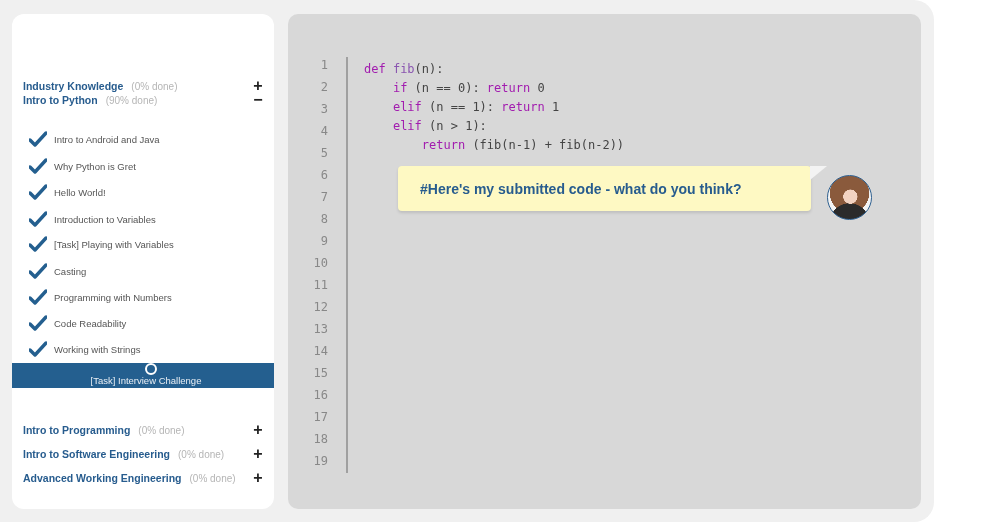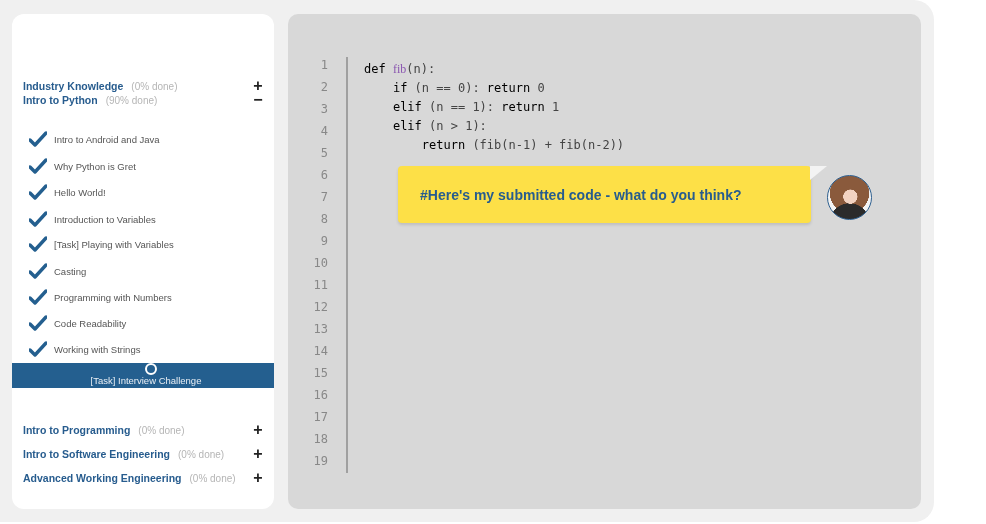--- a/index.html
+++ b/index.html
@@ -36,26 +36,26 @@
     .lesson.active .ring { border-color:#ffffff; }
 
     
     .code-panel { position:absolute; left:288px; top:14px; width:633px; height:495px;
                   background:#d8d8d8; border-radius:10px; }
     .gutter-line { position:absolute; left:58px; top:43px; width:2px; height:416px; background:#a0a0a0; }
     .ln { position:absolute; left:18px; width:22px; text-align:right;
           font-family:"DejaVu Sans Mono", monospace; font-size:12px; color:#888; }
     .code-line { position:absolute; left:76px; font-family:"DejaVu Sans Mono", monospace;
                  font-size:12px; color:#444; white-space:pre; }
-    .kw { color:#000000; }
-    .fn { color:#8a55b0;font-family:Liberation Serif, serif; }
+    .kw { color:#a21caf; }
+    .fn { color:#8a55b0; }
 
     
-    .bubble { position:absolute; left:110px; top:152px; width:413px; height:57px;
-              background:#fde047; border-radius:4px; box-shadow:0 2px 3px rgba(0,0,0,0.12);
+    .bubble { position:absolute; left:110px; top:152px; width:413px; height:45px;
+              background:#fef9c3; border-radius:4px; box-shadow:0 2px 3px rgba(0,0,0,0.12);
               display:flex; align-items:center; }
     .bubble::after { content:""; position:absolute; right:-16px; top:0; width:0; height:0;
                      border-top:14px solid #f3f3f3; border-right:17px solid transparent; }
     .bubble-text { margin-left:22px; font-size:14px; font-weight:700; color:#275c8e; white-space:nowrap; }
     .bubble-avatar { position:absolute; left:539px; top:161px; width:45px; height:45px; }
     .bubble-avatar .avatar { width:45px; height:45px; }
   </style>
 </head>
 <body>
 

